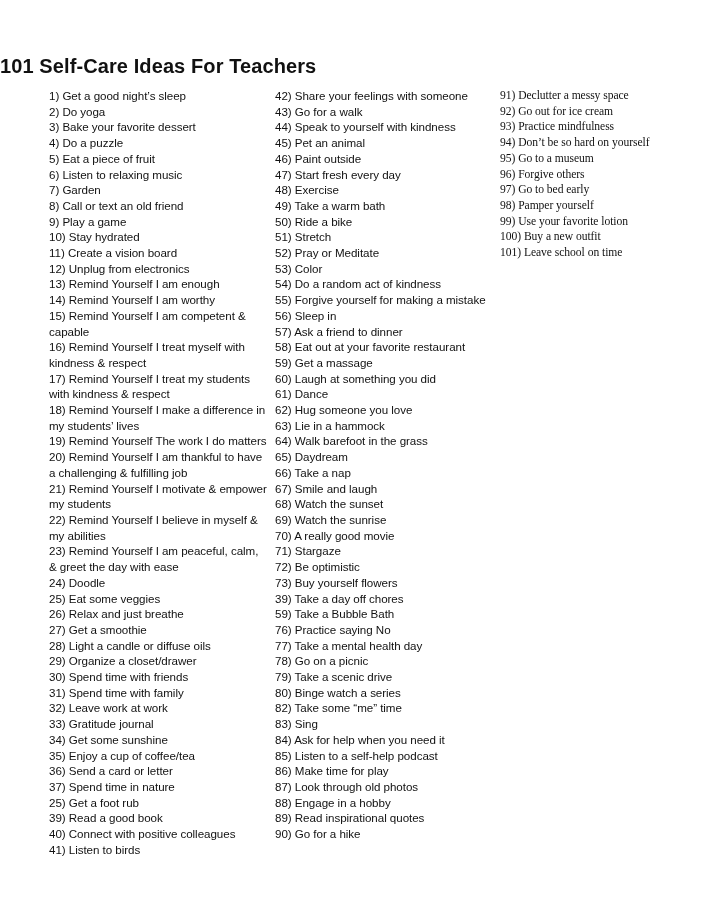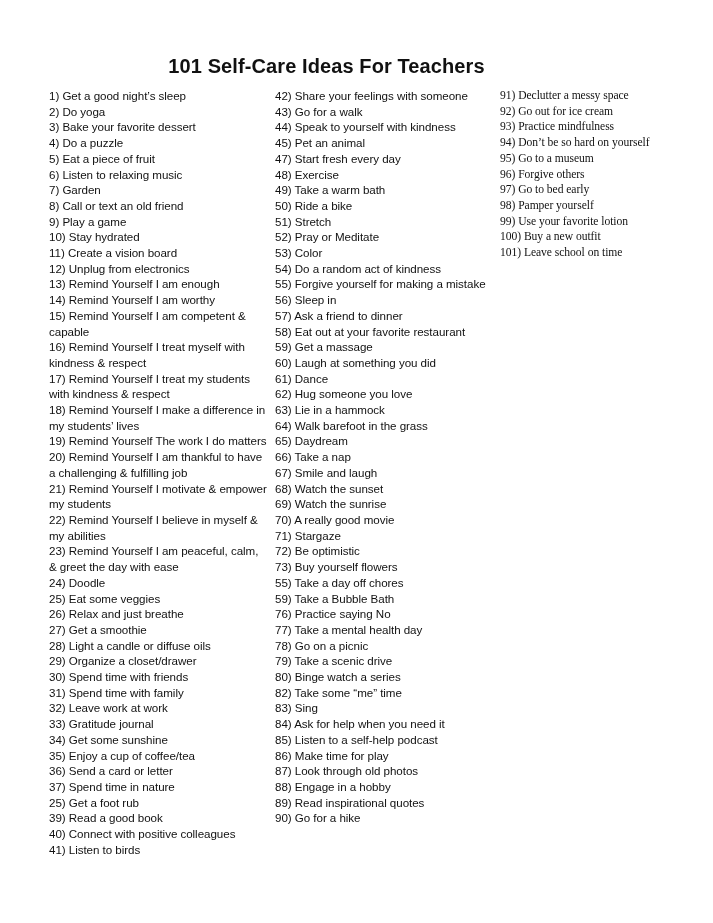--- a/index.html
+++ b/index.html
@@ -13,21 +13,21 @@
       position: relative;
       overflow: hidden;
       font-family: "Liberation Sans", "DejaVu Sans", sans-serif;
       color: #111111;
     }
     .page-title {
       position: absolute;
       top: 42px;
       left: 0;
       width: 653px;
-      text-align: center;
+      text-align: left;
       font-size: 20px;
       font-weight: bold;
       letter-spacing: 0.1px;
       color: #111111;
     }
     .column {
       position: absolute;
       top: 76px;
       list-style: none;
       margin: 12px;
@@ -91,20 +91,21 @@
     <li>25) Get a foot rub</li>
     <li>39) Read a good book</li>
     <li>40) Connect with positive colleagues</li>
     <li>41) Listen to birds</li>
   </ul>
 <ul class="column col-2">
     <li>42) Share your feelings with someone</li>
     <li>43) Go for a walk</li>
     <li>44) Speak to yourself with kindness</li>
     <li>45) Pet an animal</li>
+    <li>46) Paint outside</li>
     <li>47) Start fresh every day</li>
     <li>48) Exercise</li>
     <li>49) Take a warm bath</li>
     <li>50) Ride a bike</li>
     <li>51) Stretch</li>
     <li>52) Pray or Meditate</li>
     <li>53) Color</li>
     <li>54) Do a random act of kindness</li>
     <li>55) Forgive yourself for making a mistake</li>
     <li>56) Sleep in</li>
@@ -118,21 +119,21 @@
     <li>64) Walk barefoot in the grass</li>
     <li>65) Daydream</li>
     <li>66) Take a nap</li>
     <li>67) Smile and laugh</li>
     <li>68) Watch the sunset</li>
     <li>69) Watch the sunrise</li>
     <li>70) A really good movie</li>
     <li>71) Stargaze</li>
     <li>72) Be optimistic</li>
     <li>73) Buy yourself flowers</li>
-    <li>55) Take a day off chores</li>
+    <li>39) Take a day off chores</li>
     <li>59) Take a Bubble Bath</li>
     <li>76) Practice saying No</li>
     <li>77) Take a mental health day</li>
     <li>78) Go on a picnic</li>
     <li>79) Take a scenic drive</li>
     <li>80) Binge watch a series</li>
     <li>82) Take some “me” time</li>
     <li>83) Sing</li>
     <li>84) Ask for help when you need it</li>
     <li>85) Listen to a self-help podcast</li>

